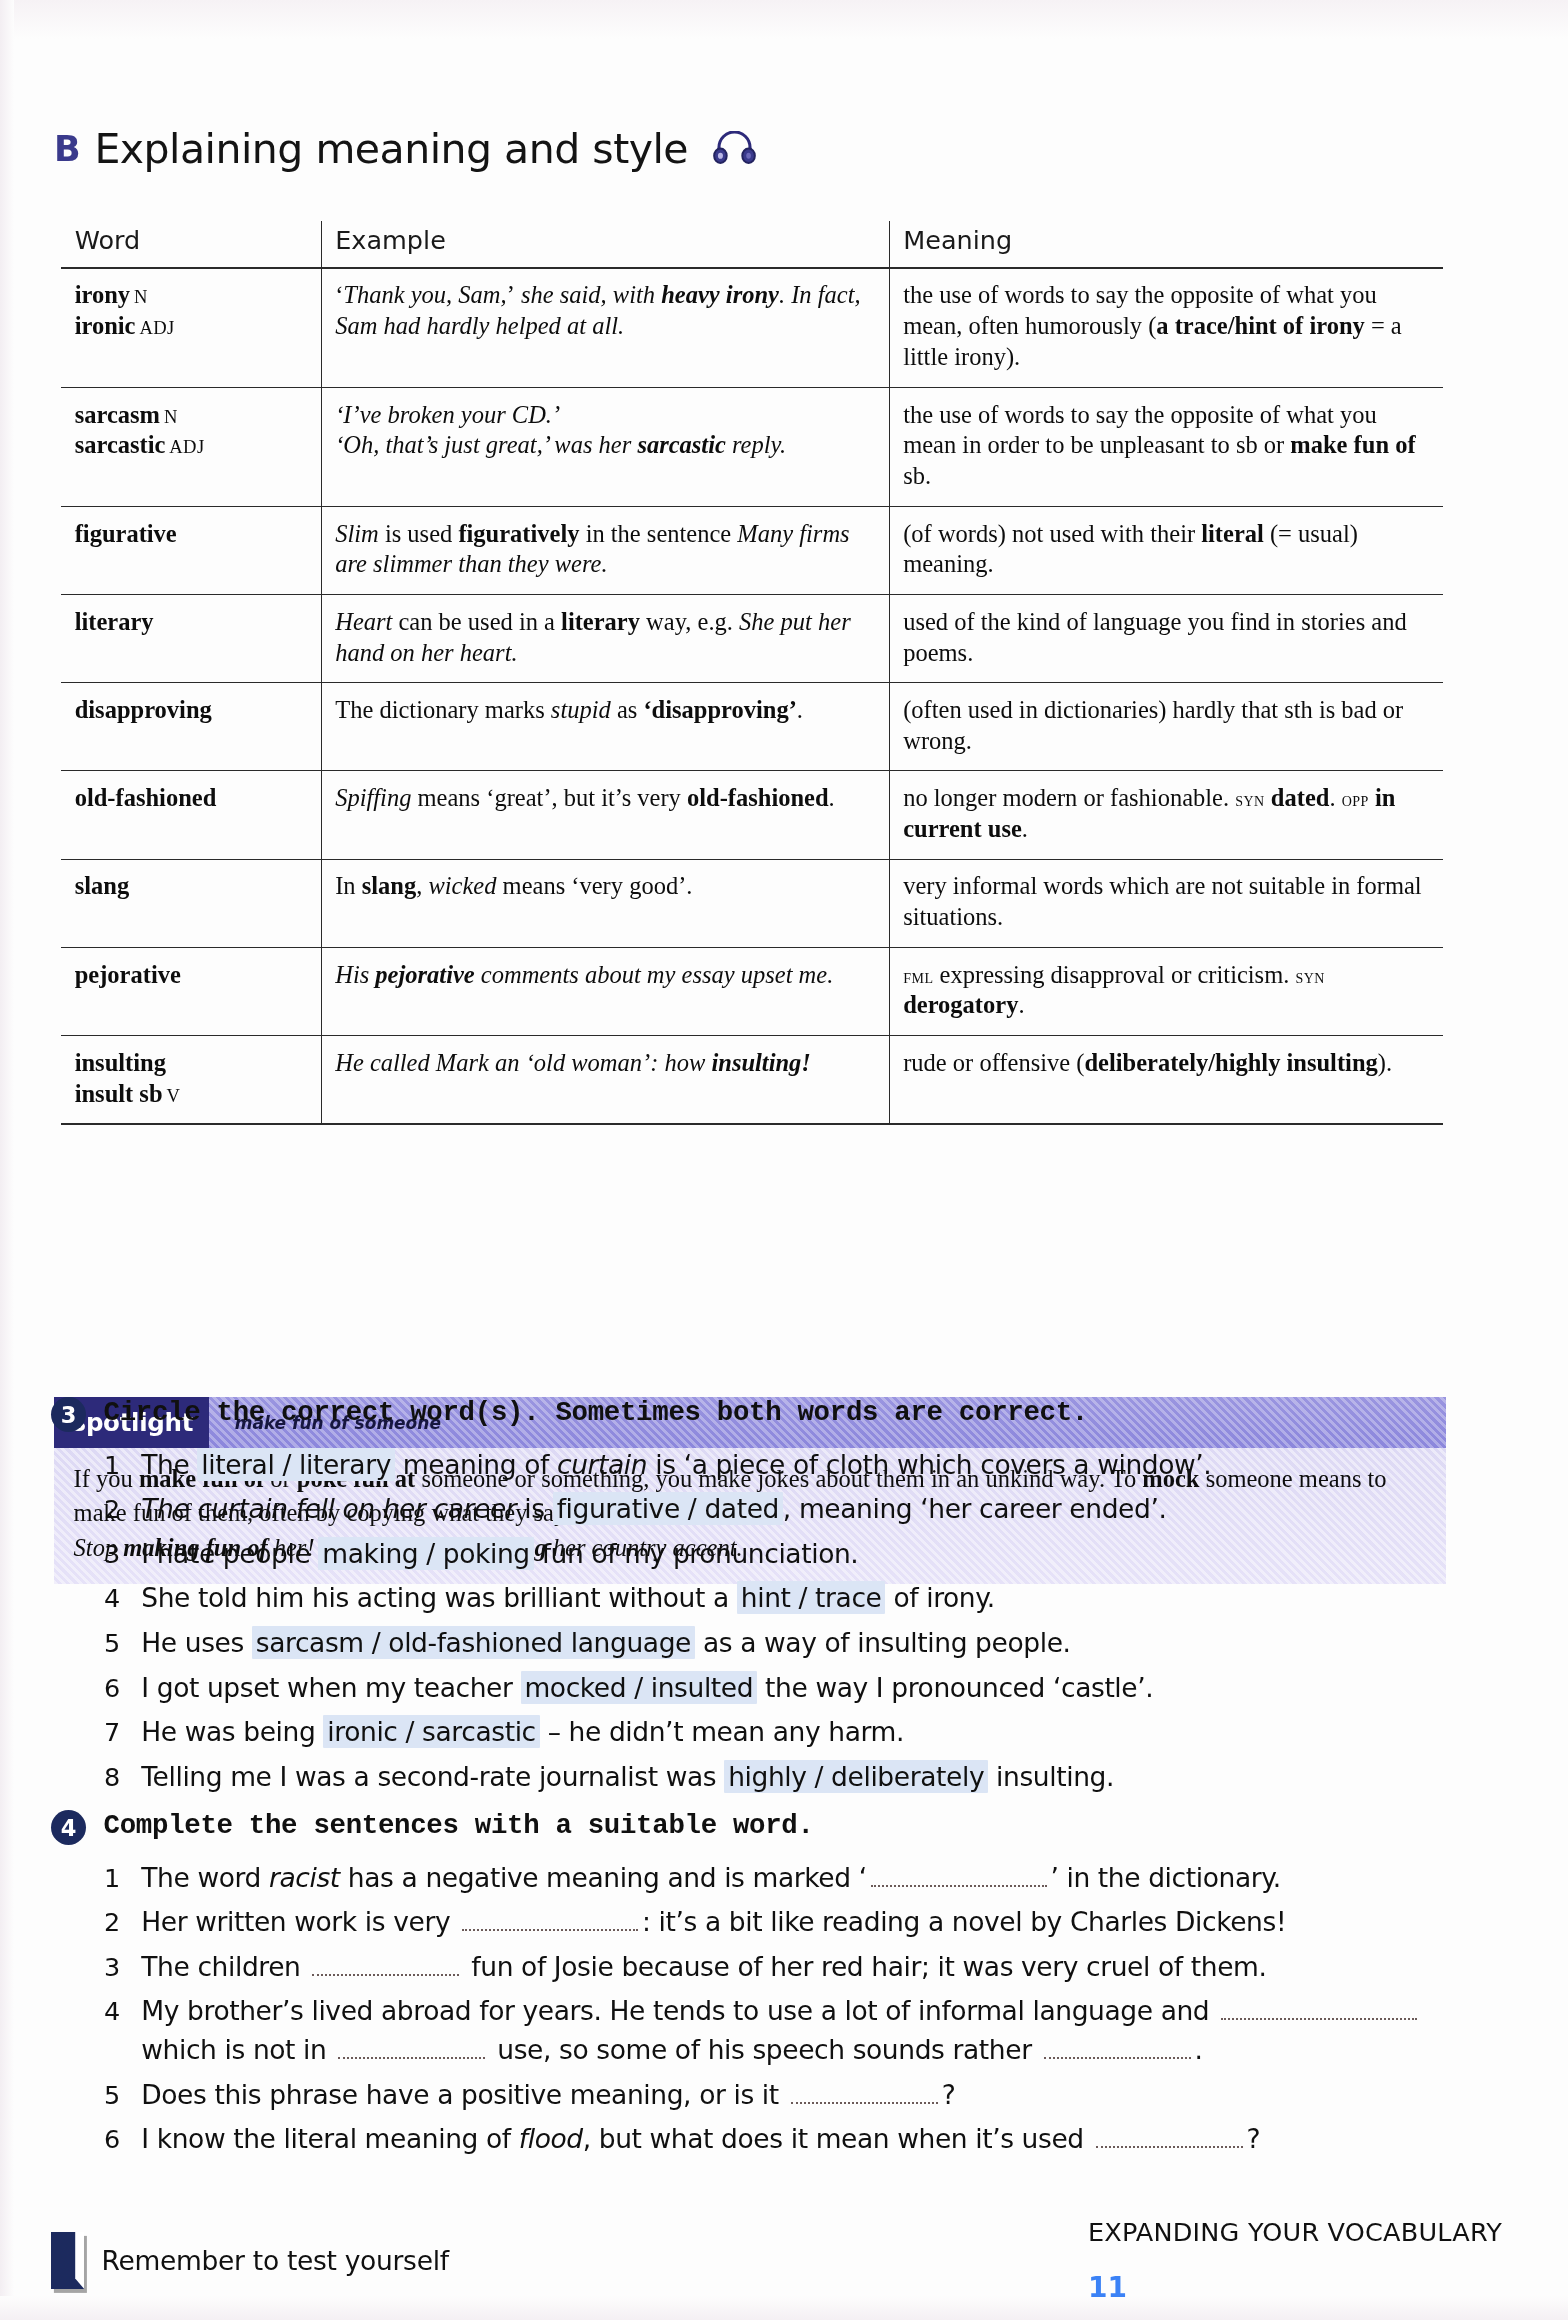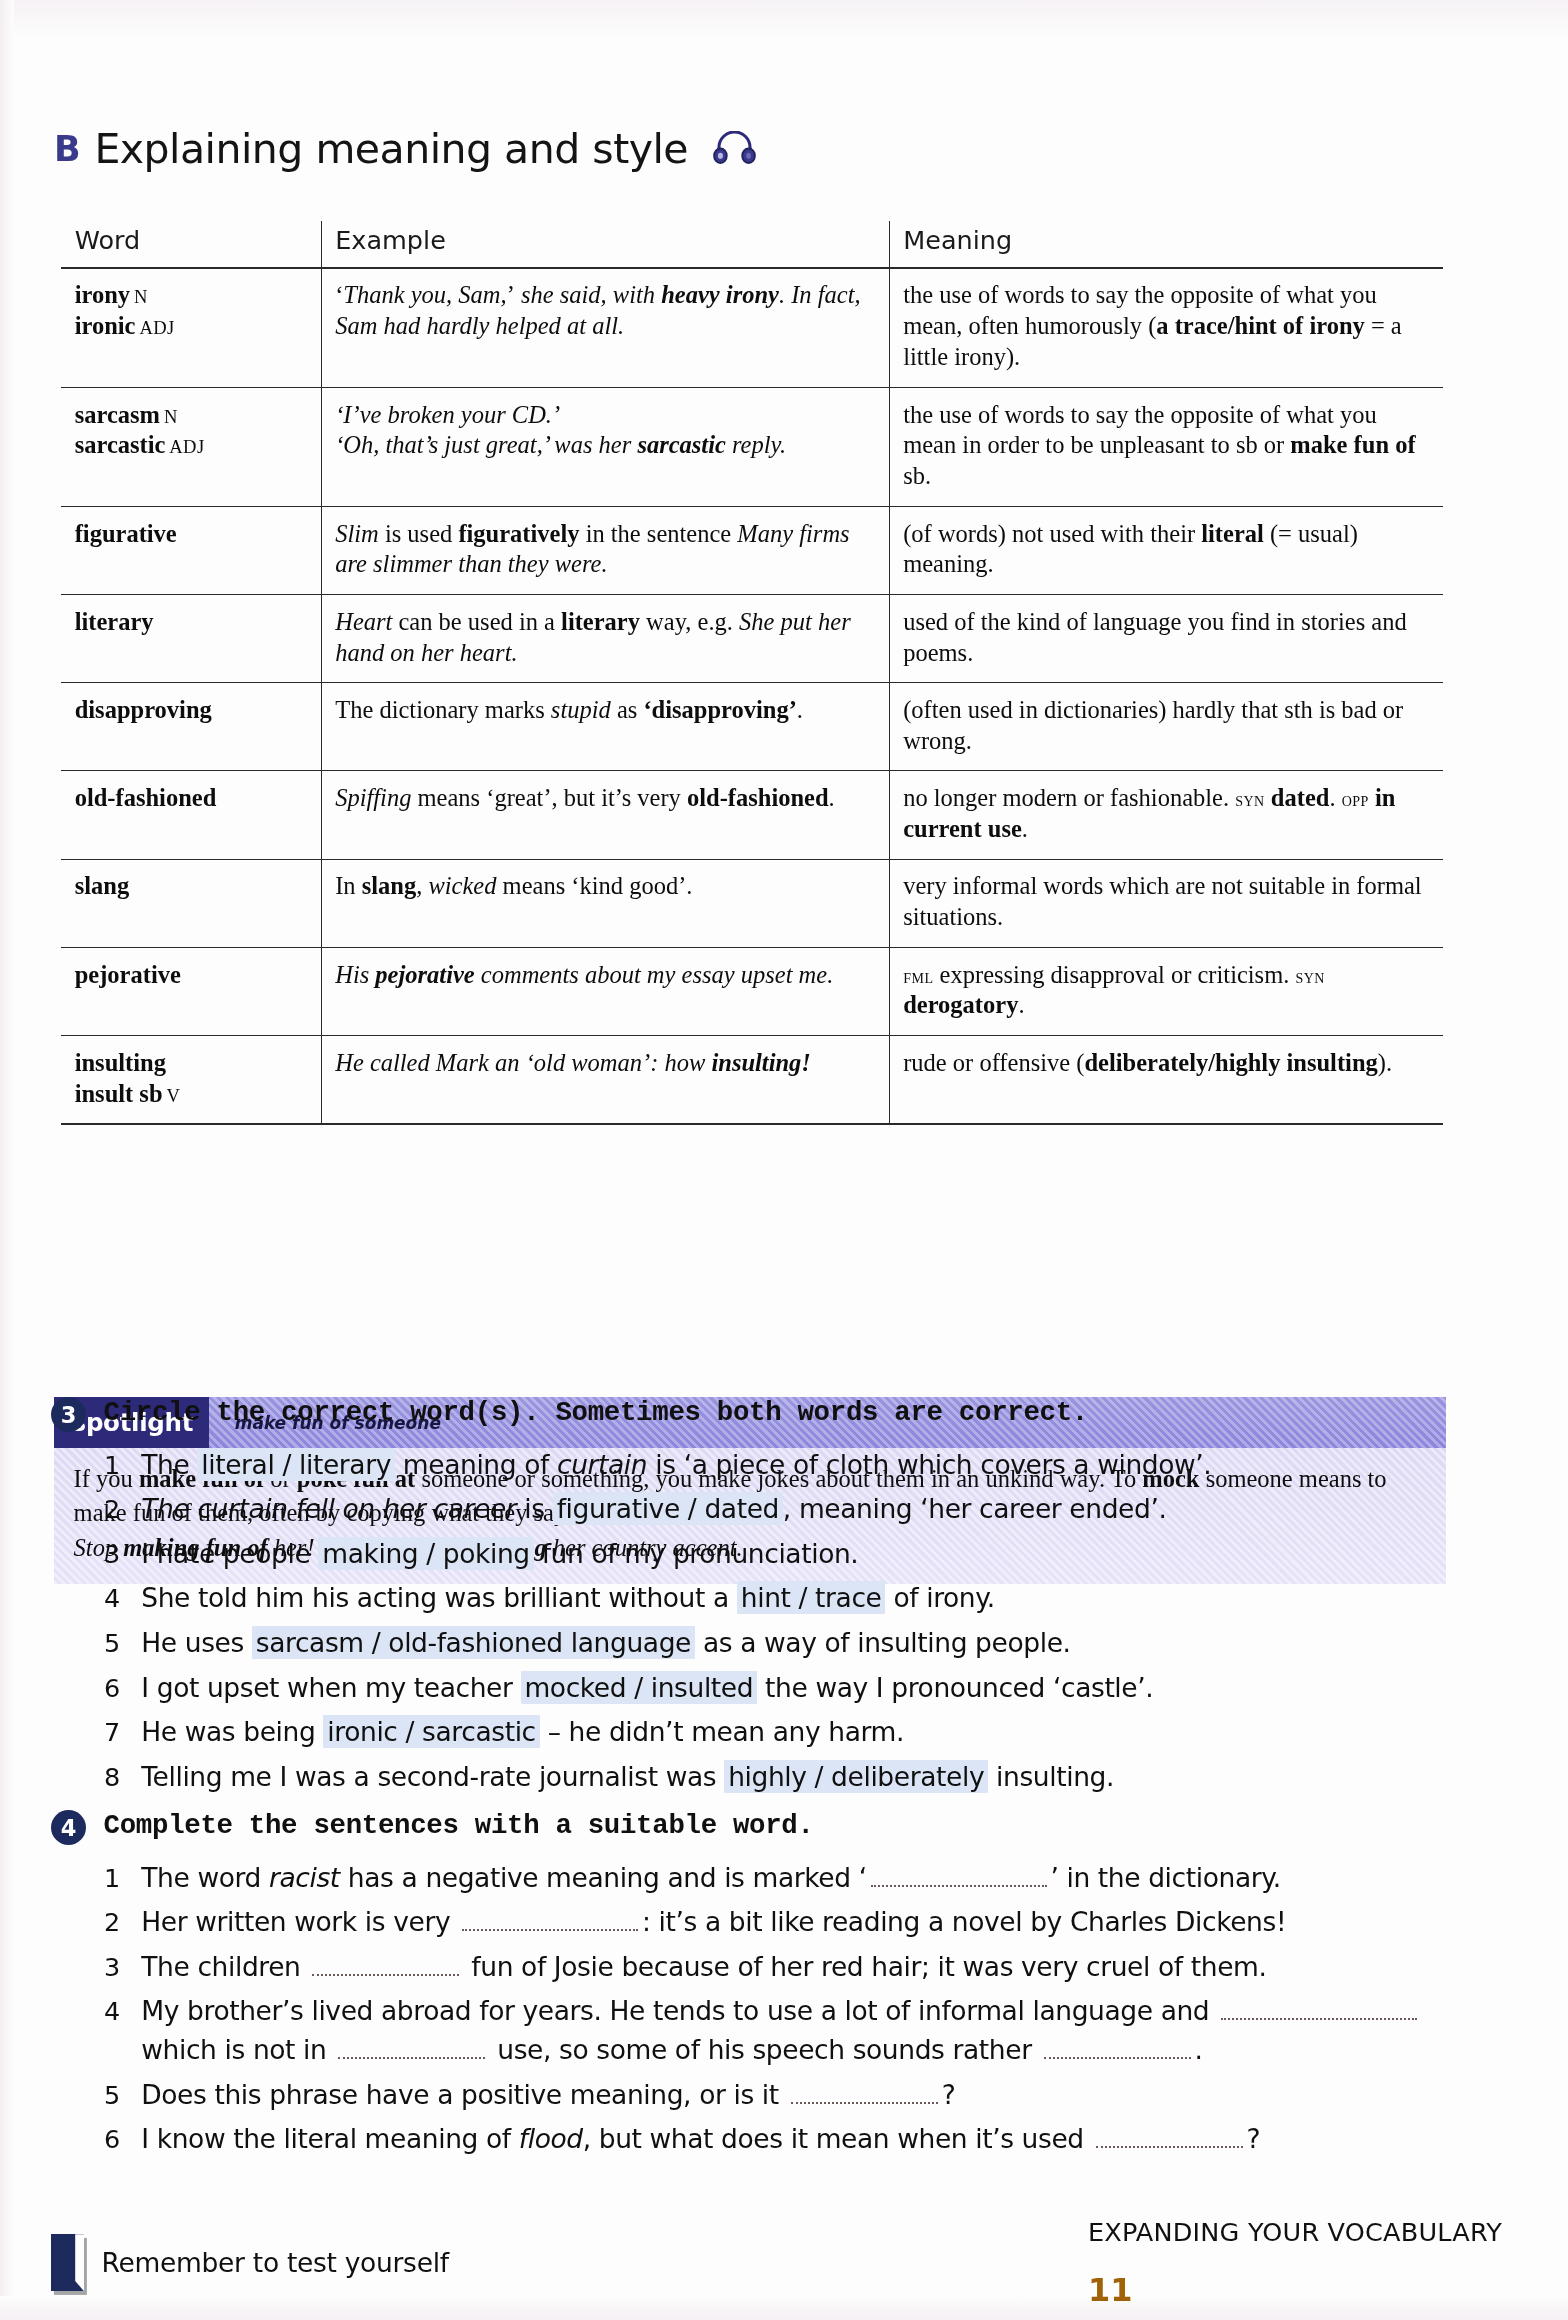--- a/index.html
+++ b/index.html
@@ -291,23 +291,23 @@
     gap: 23.5px;
     font-family: "DejaVu Sans", sans-serif;
     flex-direction: column;
   }
   .footer-section {
     font-size: 25.5px;
     color: #101010;
     letter-spacing: 0.2px;
   }
   .footer-page {
-    font-size: 32px;
-    font-weight: 700;
-    color: #a16207;
+    font-size: 28px;
+    font-weight: 700;
+    color: #3b82f6;
   }
 </style>
 </head>
 <body>
 
 <div class="page">
 
   <div class="scan-edge-top"></div>
   <div class="scan-edge-left"></div>
   <div class="scan-edge-bottom"></div>
@@ -365,21 +365,21 @@
           <td class="example-cell"><span class="roman">The dictionary marks</span> stupid <span class="roman">as</span> <span class="roman"><b>‘disapproving’</b></span><span class="roman">.</span></td>
           <td class="meaning-cell">(often used in dictionaries) hardly that sth is bad or wrong.</td>
         </tr>
         <tr>
           <td class="word-cell">old-fashioned</td>
           <td class="example-cell">Spiffing <span class="roman">means ‘great’, but it’s very</span> <span class="roman"><b>old-fashioned</b></span><span class="roman">.</span></td>
           <td class="meaning-cell">no longer modern or fashionable. <span class="label-sc">syn</span> <b>dated</b>. <span class="label-sc">opp</span> <b>in current use</b>.</td>
         </tr>
         <tr>
           <td class="word-cell">slang</td>
-          <td class="example-cell"><span class="roman">In <b>slang</b>,</span> wicked <span class="roman">means ‘kind good’.</span></td>
+          <td class="example-cell"><span class="roman">In <b>slang</b>,</span> wicked <span class="roman">means ‘very good’.</span></td>
           <td class="meaning-cell">very informal words which are not suitable in formal situations.</td>
         </tr>
         <tr>
           <td class="word-cell">pejorative</td>
           <td class="example-cell">His <b>pejorative</b> comments about my essay upset me.</td>
           <td class="meaning-cell"><span class="label-sc">fml</span> expressing disapproval or criticism. <span class="label-sc">syn</span> <b>derogatory</b>.</td>
         </tr>
         <tr>
           <td class="word-cell">insulting<br>insult sb<span class="pos">V</span></td>
           <td class="example-cell">He called Mark an ‘old woman’: how <b>insulting!</b></td>

